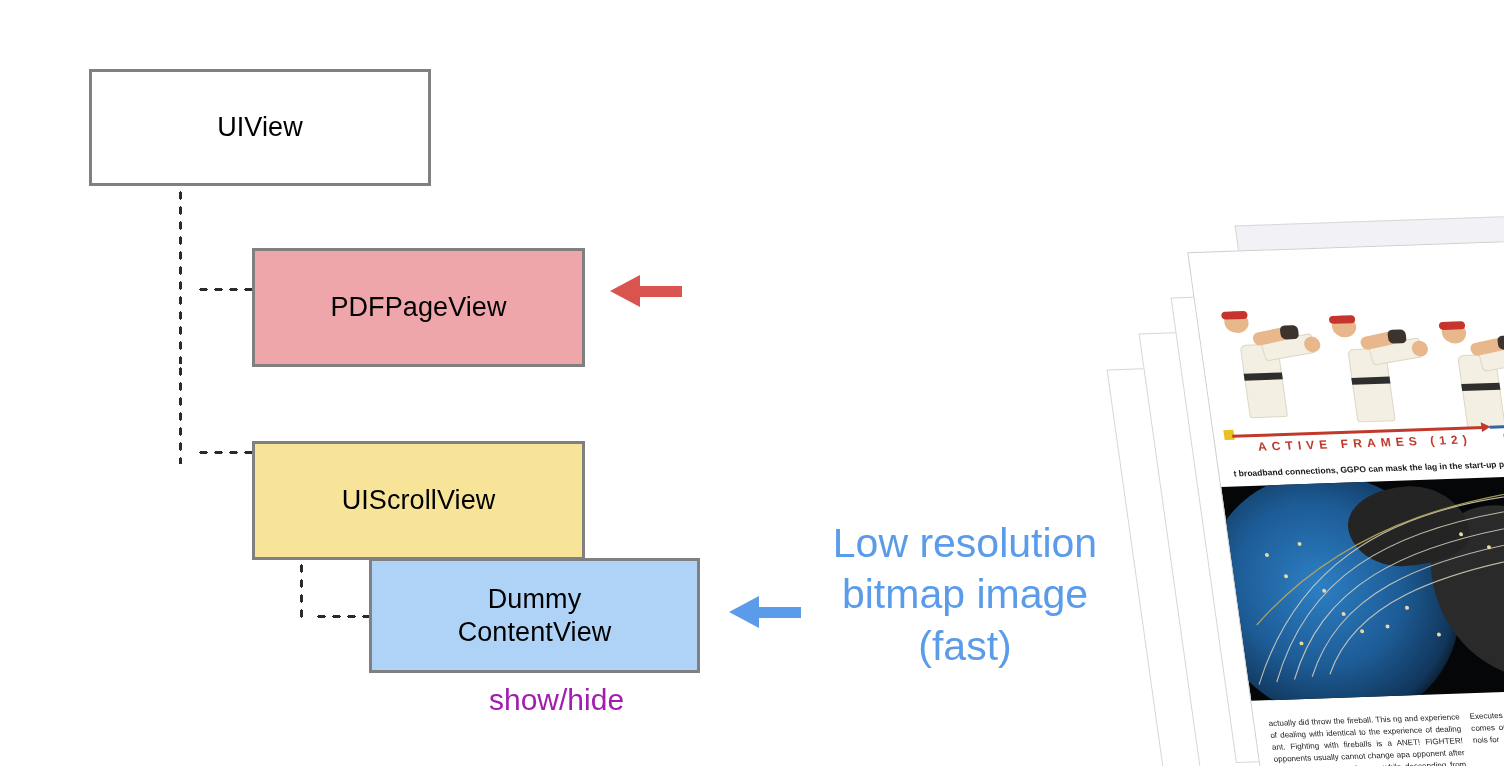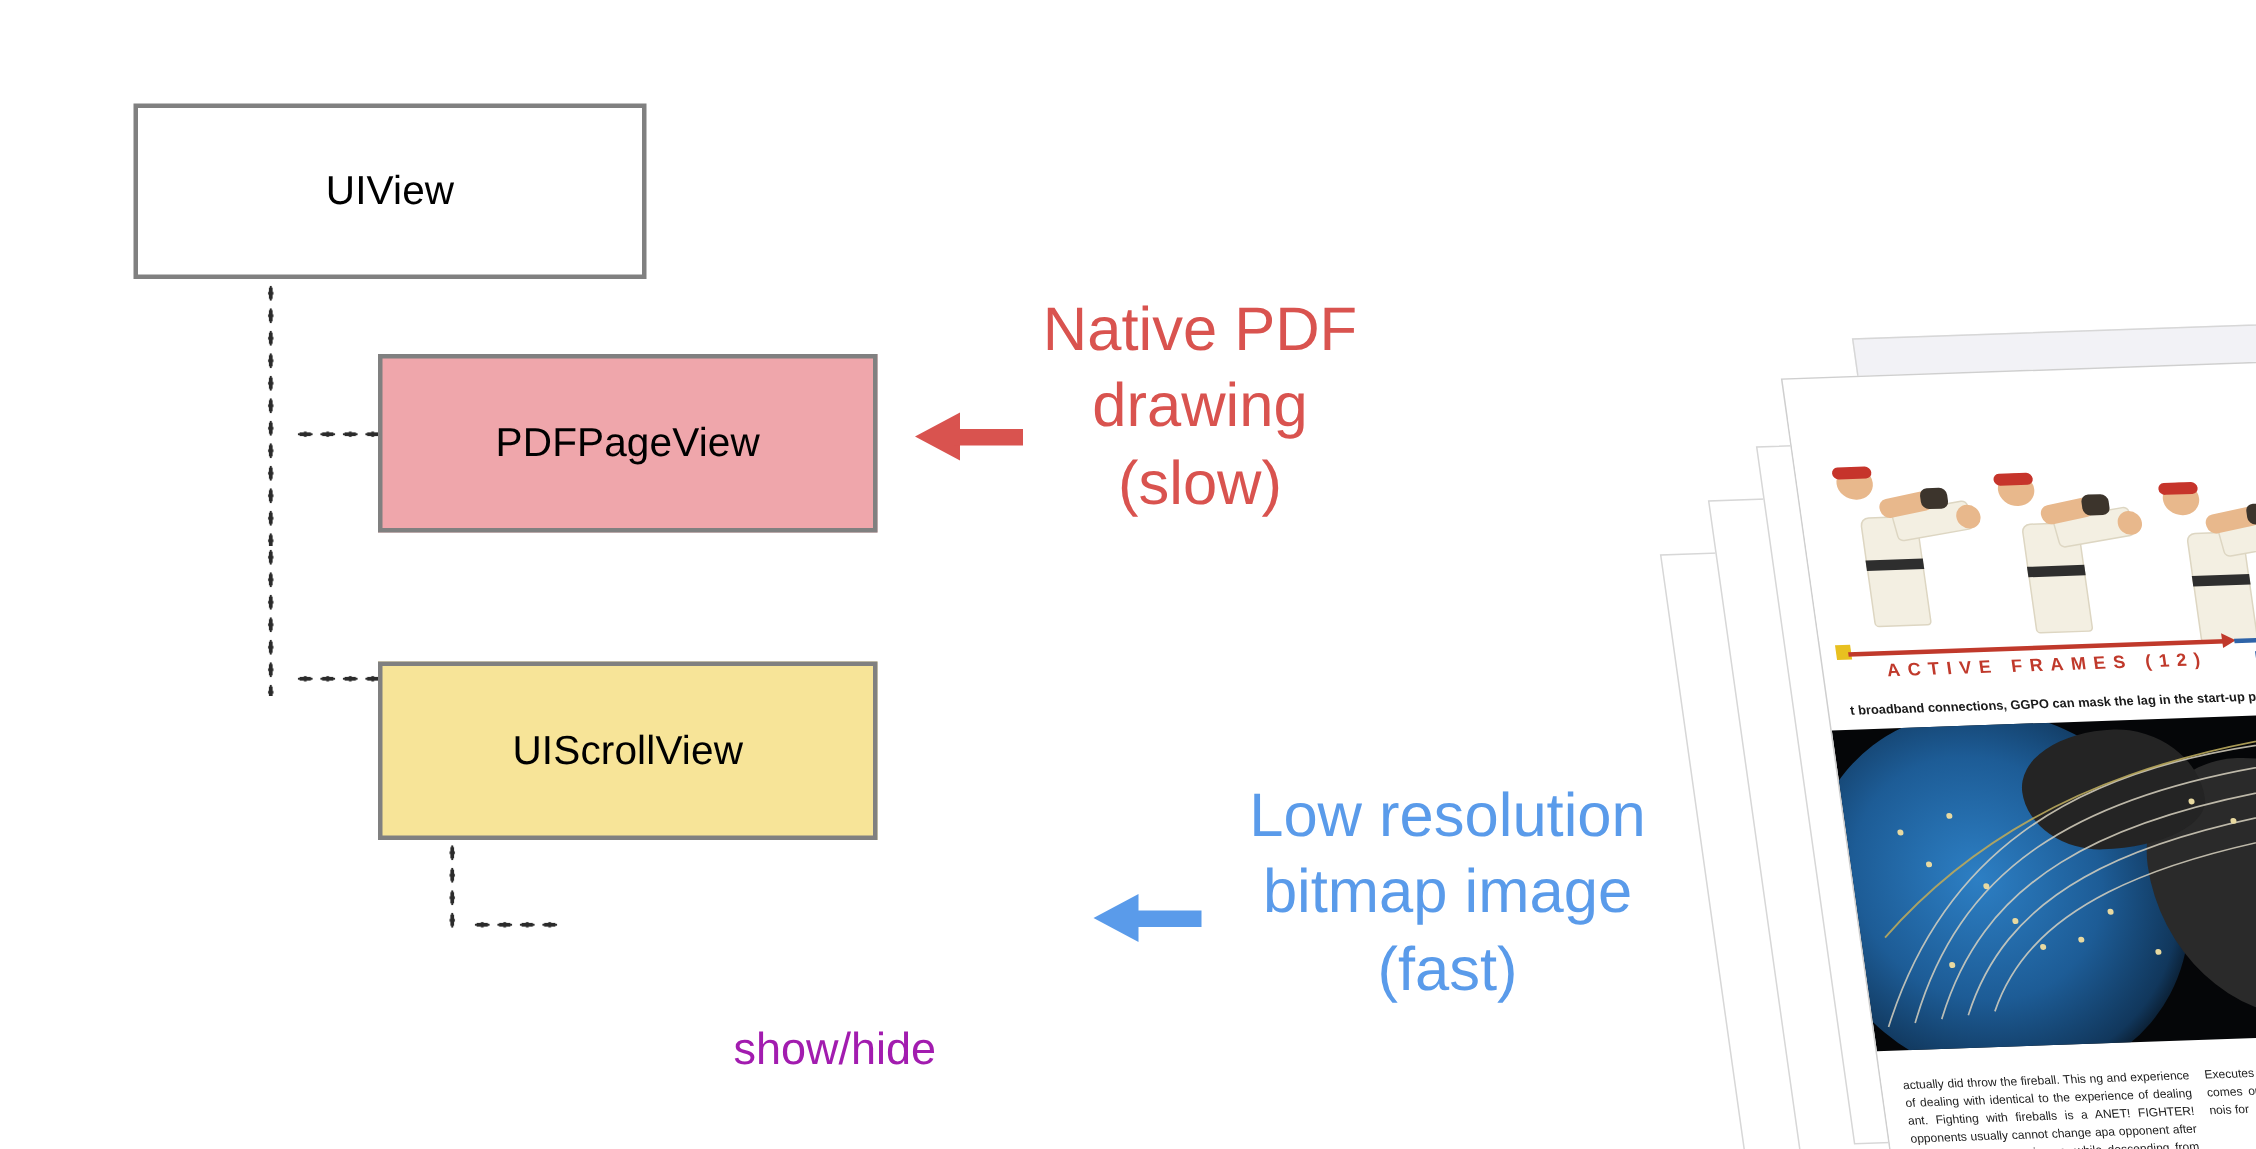--- a/index.html
+++ b/index.html
@@ -24,21 +24,21 @@
     display: flex;
     align-items: center;
     justify-content: center;
     text-align: center;
     color: #000000;
     font-size: 27px;
     line-height: 1.22;
     letter-spacing: 0.1px;
   }
   #node-uiview      { left: 89px;  top: 69px;  width: 342px; height: 117px; background: #ffffff; }
-  #node-pdfpageview { left: 252px; top: 236px; width: 333px; height: 119px; background: #efa6ab; }
+  #node-pdfpageview { left: 252px; top: 248px; width: 333px; height: 119px; background: #efa6ab; }
   #node-uiscrollview{ left: 252px; top: 395px; width: 333px; height: 119px; background: #f7e498; margin-top: 46px; }
   #node-dummy       { left: 369px; top: 558px; width: 331px; height: 115px; background: #afd3f7; }
 
   .node-label { display: block; white-space: pre-line; }
 
   
   .dot-v {
     position: absolute;
     width: 5px;
     background-image: radial-gradient(#2b2b2b 44%, rgba(0,0,0,0) 46%);
@@ -338,28 +338,29 @@
   </div>
 
   <div class="node" id="node-pdfpageview">
     <span class="node-label">PDFPageView</span>
   </div>
 
   <div class="node" id="node-uiscrollview">
     <span class="node-label">UIScrollView</span>
   </div>
 
+  <div class="node" id="node-dummy">
+    <span class="node-label">Dummy
+ContentView</span>
+  </div>
 
   <div class="arrow" id="arrow-pdf">
     <span class="head"></span>
     <span class="shaft"></span>
   </div>
-  <div class="annotation" id="annot-pdf">Native PDF
-drawing
-(slow)</div>
 
   <div class="arrow" id="arrow-dummy">
     <span class="head"></span>
     <span class="shaft"></span>
   </div>
   <div class="annotation" id="annot-dummy">Low resolution
 bitmap image
 (fast)</div>
 
   <div id="label-showhide">show/hide</div>

